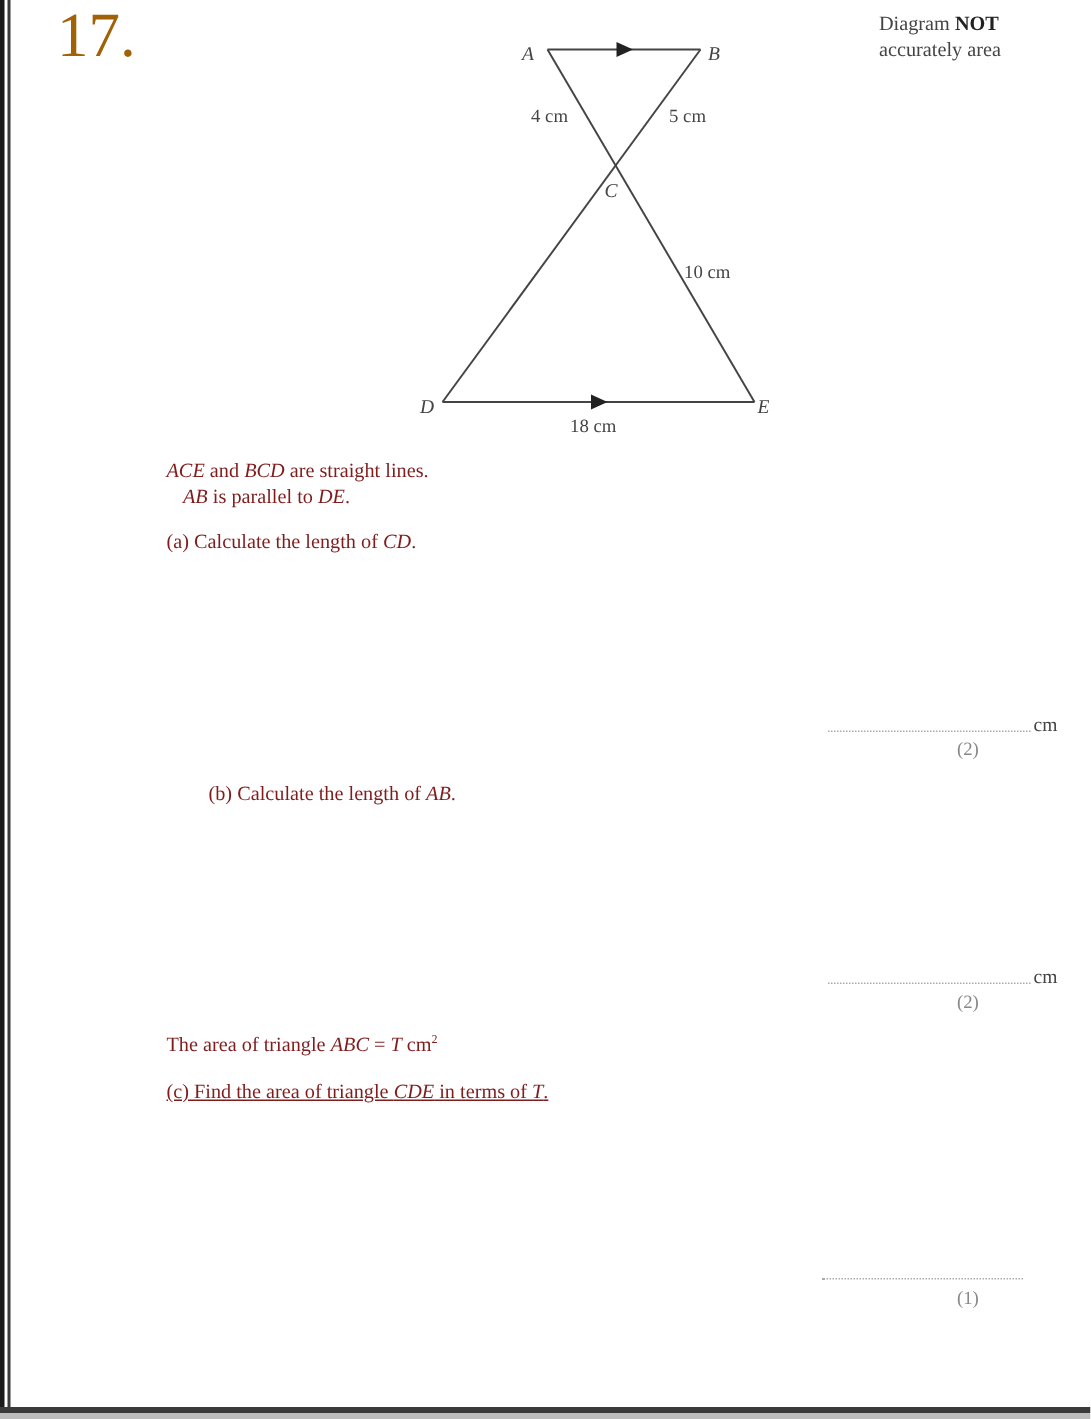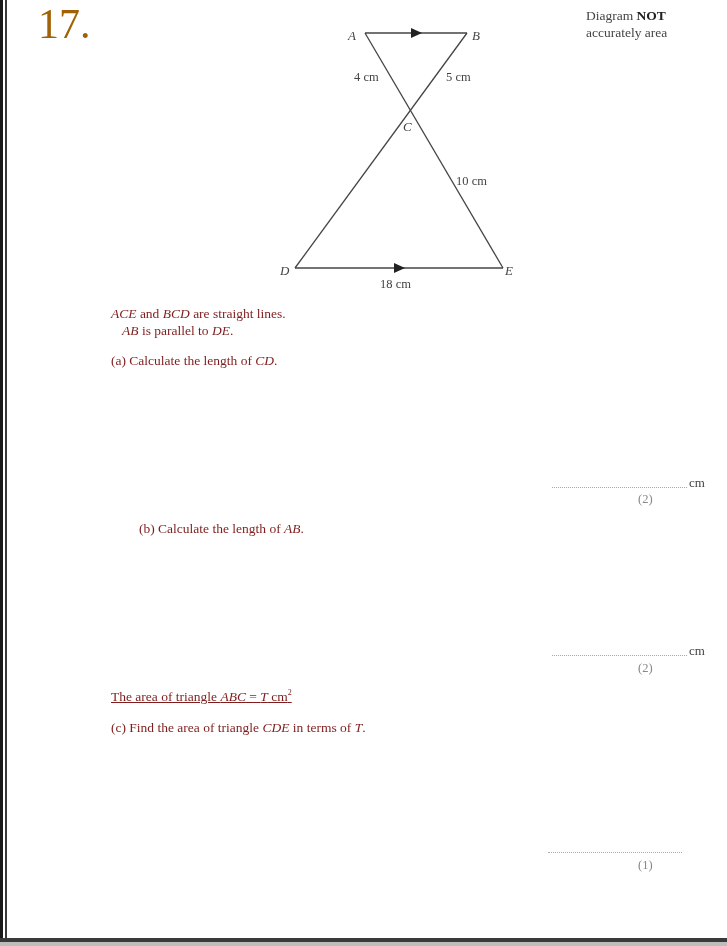--- a/index.html
+++ b/index.html
@@ -83,24 +83,24 @@
 <div class="unit" style="left:689px; top:475px;">cm</div>
 <div class="marks" style="left:638px; top:492px;">(2)</div>
 
 <div class="txt" style="left:119px; top:521px;margin-left:20px;">
   <span>(b) Calculate the length of </span><i>AB</i><span>.</span>
 </div>
 <div class="answer-line" style="left:552px; top:655px; width:135px;"></div>
 <div class="unit" style="left:689px; top:643px;">cm</div>
 <div class="marks" style="left:638px; top:661px;">(2)</div>
 
-<div class="txt" style="left:111px; top:688px;text-decoration:underline;">
+<div class="txt" style="left:111px; top:688px;">
   <span>The area of triangle </span><i>ABC</i><span> = </span><i>T</i><span> cm</span><sup style="font-size:8px;">2</sup>
 </div>
 
-<div class="txt" style="left:111px; top:720px;">
+<div class="txt" style="left:111px; top:720px;text-decoration:underline;">
   <span>(c) Find the area of triangle </span><i>CDE</i><span> in terms of </span><i>T</i><span>.</span>
 </div>
 <div class="answer-line" style="left:548px; top:852px; width:134px;"></div>
 <div class="unit" style="left:684px; top:840px;margin-left:44px;">
   <span>cm</span><sup>2</sup>
 </div>
 <div class="marks" style="left:638px; top:858px;">(1)</div>
 
 </body></html>

